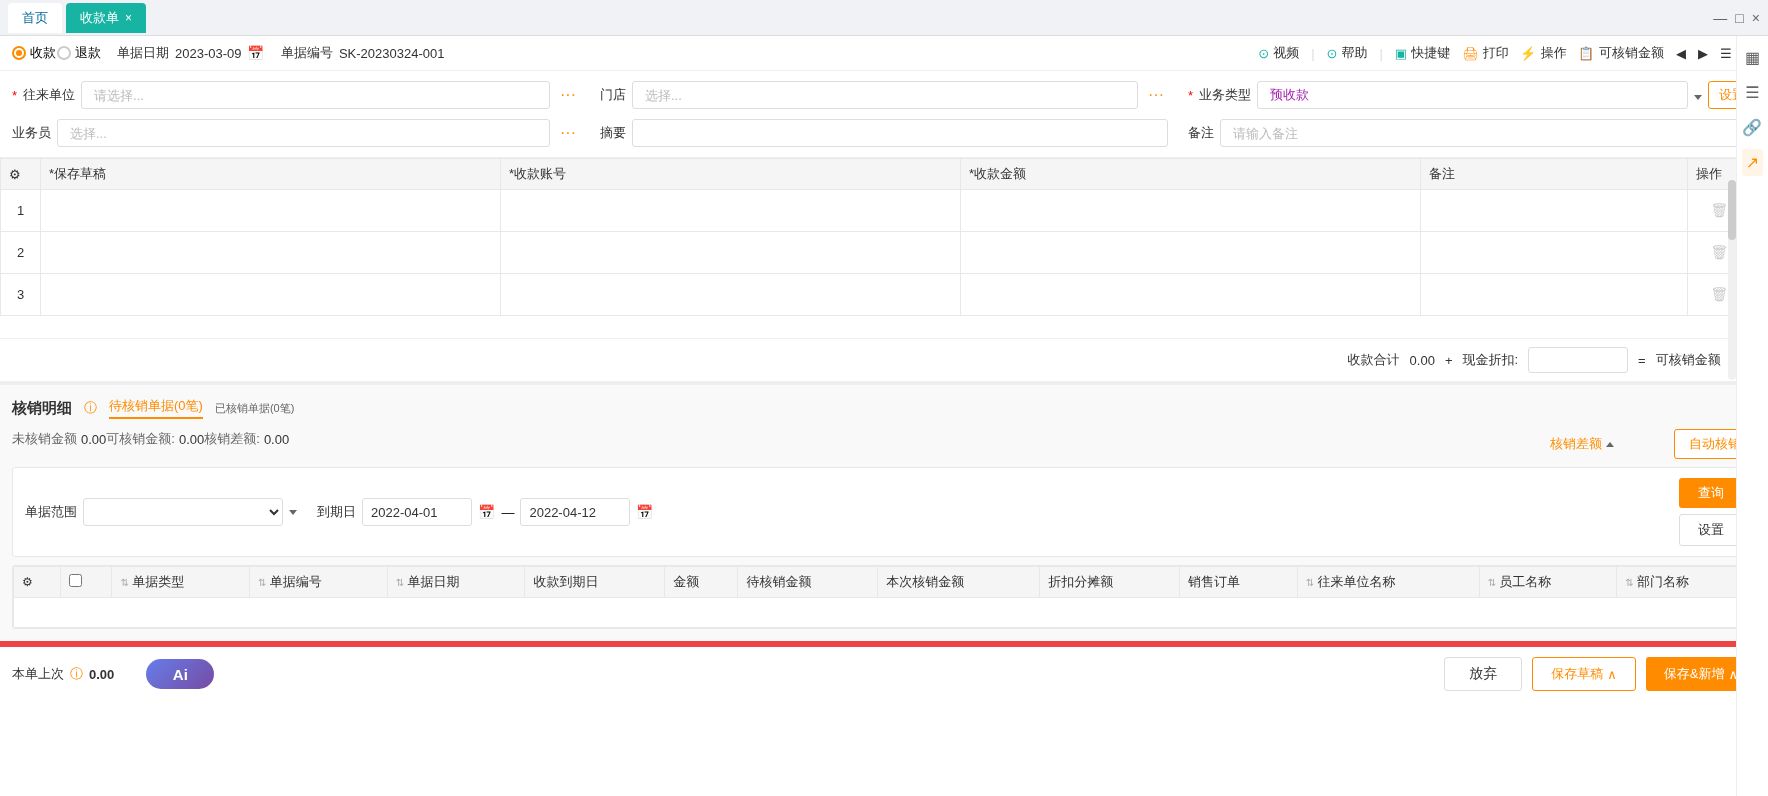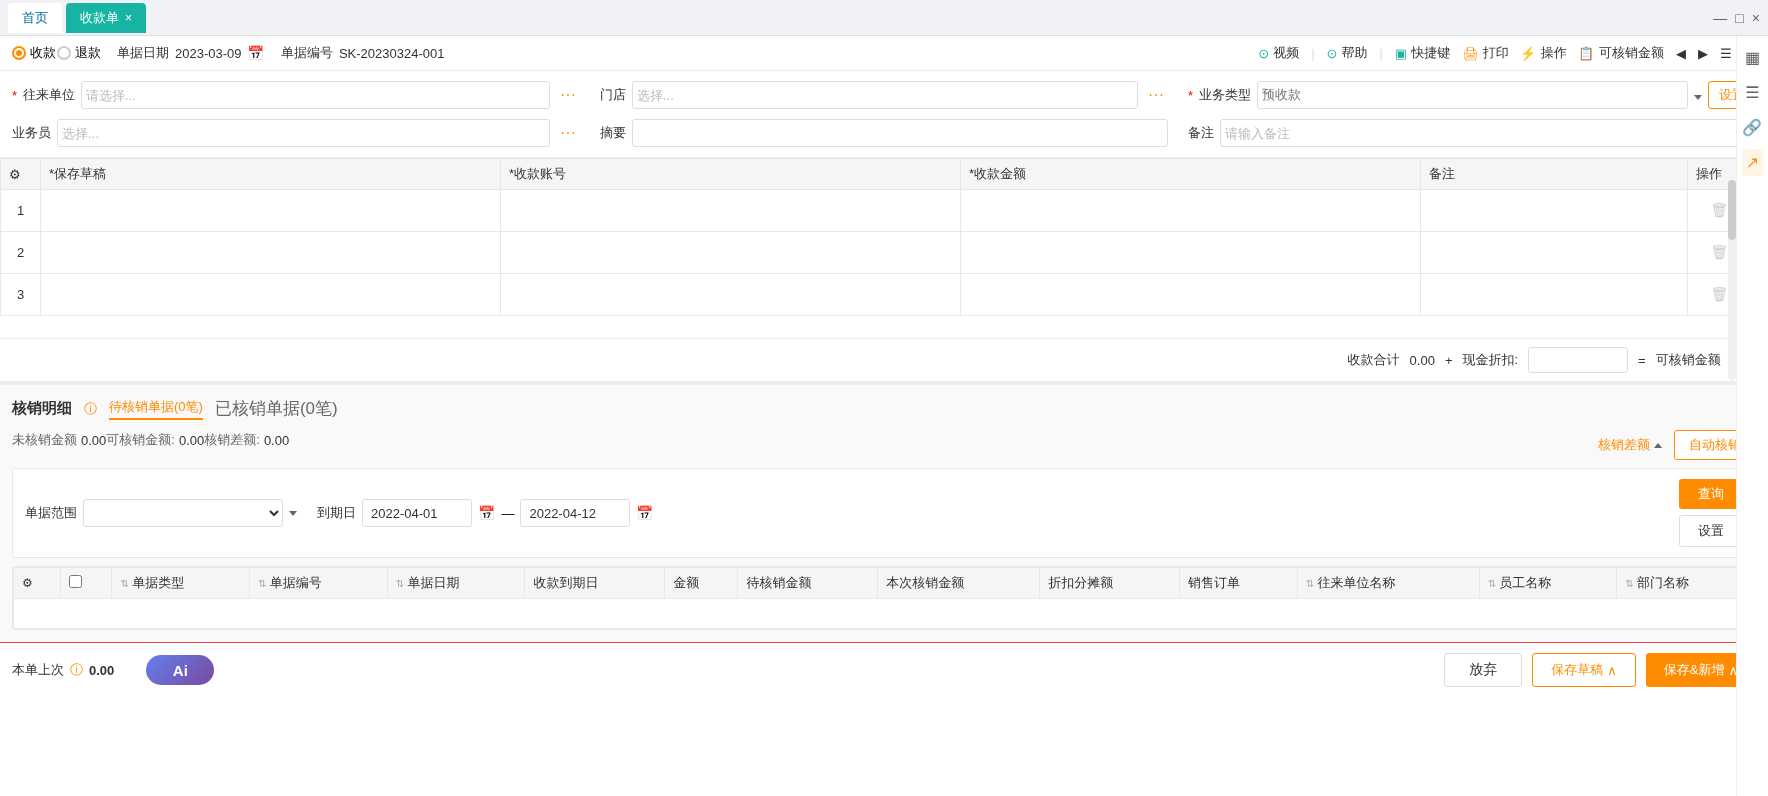--- a/index.html
+++ b/index.html
@@ -51,21 +51,21 @@
     
     .form-area {
       padding: 10px 12px; border-bottom: 1px solid #eee; background: #fff;
       display: flex; flex-direction: column; gap: 10px;
     }
     .form-row { display: flex; align-items: center; gap: 20px; }
     .form-field { display: flex; align-items: center; gap: 6px; flex: 1; }
     .required-star { color: red; }
     .form-input {
       flex: 1; height: 28px; border: 1px solid #ddd; border-radius: 3px;
-      padding: 0 4px; color: #737373; outline: none; background: #fff;
+      padding: 0 12px; color: #a21caf; outline: none; background: #fff;
     }
     .form-input::placeholder { color: #bbb; }
     .more-btn { color: #ff8c00; cursor: pointer; font-size: 16px; padding: 0 4px; }
     .dropdown-arrow { color: #333; cursor: pointer; }
     .settings-btn {
       background: #fff; border: 1px solid #ff8c00; color: #ff8c00;
       padding: 4px 10px; border-radius: 3px; cursor: pointer; white-space: nowrap;
     }
 
     
@@ -102,30 +102,30 @@
       background: #f9f9f9; border-top: 4px solid #eee; padding: 12px;
       flex-shrink: 0;
     }
     .verification-header { display: flex; align-items: center; gap: 12px; margin-bottom: 10px; }
     .section-title { font-size: 15px; font-weight: bold; color: #333; }
     .info-icon { color: #ff8c00; cursor: pointer; }
     .pending-tab {
       color: #ff8c00; cursor: pointer; font-size: 13px;
       border-bottom: 2px solid #ff8c00; padding-bottom: 2px;
     }
-    .completed-tab { color: #666; cursor: pointer; font-size: 17px; }
+    .completed-tab { color: #666; cursor: pointer; font-size: 11px; }
 
     .verification-stats { display: flex; align-items: center; margin-bottom: 10px; }
     .stat-item { display: flex; align-items: center; gap: 4px; color: #333; }
     .stat-label { color: #666; }
     .stat-value { color: #333; }
     .filter-btn { color: #ff8c00; cursor: pointer; display: flex; align-items: center; gap: 4px; }
     .auto-verify-btn {
       background: #fff; border: 1px solid #ff8c00; color: #ff8c00;
-      padding: 5px 14px; border-radius: 3px; cursor: pointer;
+      padding: 5px 14px; border-radius: 3px; cursor: pointer; margin-left: 48px;
     }
 
     
     .filter-row {
       background: #fff; border: 1px solid #e8e8e8; border-radius: 3px;
       padding: 10px 12px; margin-bottom: 8px; display: flex; align-items: center; gap: 20px;
     }
     .filter-field { display: flex; align-items: center; gap: 6px; }
     .filter-select {
       width: 200px; height: 28px; border: 1px solid #ddd; border-radius: 3px;
@@ -151,21 +151,21 @@
     .bottom-table th {
       background: #f5f5f5; border: 1px solid #e8e8e8; padding: 6px 8px;
       text-align: left; font-weight: normal; color: #333; white-space: nowrap; font-size: 12px;
     }
     .bottom-table td { border: 1px solid #e8e8e8; padding: 6px 8px; font-size: 12px; }
     .sort-arrows { color: #aaa; font-size: 10px; }
 
     
     .footer {
       display: flex; align-items: center; padding: 10px 12px;
-      background: #fff; border-top: 1px solid #ef4444; gap: 12px;
+      background: #fff; border-top: 6px solid #ef4444; gap: 12px;
     }
     .footer-left { display: flex; align-items: center; gap: 6px; }
     .footer-label { color: #333; }
     .footer-value { color: #333; font-weight: bold; }
     .footer-right { margin-left: auto; display: flex; gap: 10px; }
     .btn-abandon {
       background: #fff; border: 1px solid #ddd; color: #333;
       padding: 7px 24px; border-radius: 3px; cursor: pointer; font-size: 14px;
     }
     .btn-save-draft {

